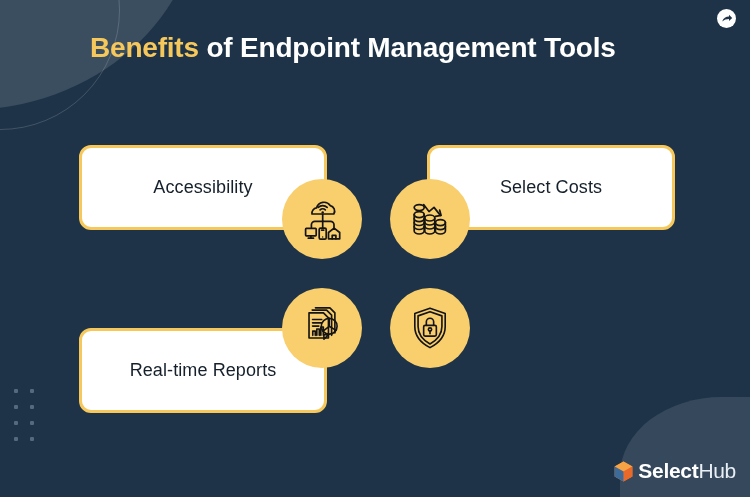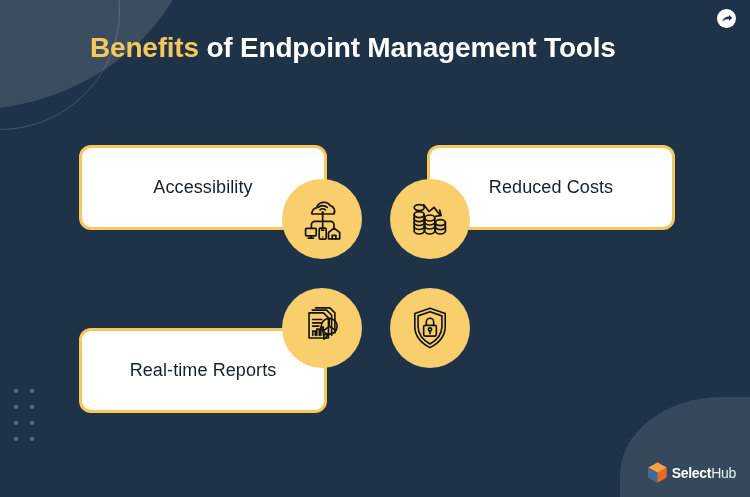--- a/index.html
+++ b/index.html
@@ -130,21 +130,21 @@
   
   .logo {
     position:absolute;
     right:14px; bottom:14px;
     display:flex;
     align-items:center;
     gap:5px;
   }
   .logo-mark { display:block; }
   .logo-text {
-    font-size:14px;
+    font-size:21px;
     color:#ffffff;
     letter-spacing:-0.3px;
     white-space:nowrap;
   }
   .logo-text .b { font-weight:bold; }
   .logo-text .l { font-weight:normal; color:#e8eef3; }
 </style>
 </head>
 <body>
 
@@ -174,21 +174,21 @@
   <span class="accent">Benefits</span><span> of Endpoint Management Tools</span>
 </div>
 
 <div class="board">
 
   <div class="card pos-tl">
     <span class="card-label">Accessibility</span>
   </div>
 
   <div class="card pos-tr">
-    <span class="card-label">Reduced Costs</span>
+    <span class="card-label">Select Costs</span>
   </div>
 
   <div class="card pos-bl">
     <span class="card-label">Real-time Reports</span>
   </div>
 
 
   <div class="badge b-access">
     <svg width="52" height="52" viewBox="0 0 52 52" fill="none" stroke="#141414" stroke-width="1.7" stroke-linecap="round" stroke-linejoin="round" aria-hidden="true">
       <path d="M16 21 a5.4 5.4 0 0 1 4.6-6.2 a7.6 7.6 0 0 1 13.6-2.2 a5.6 5.6 0 0 1 3.6 8.4 Z"></path>

